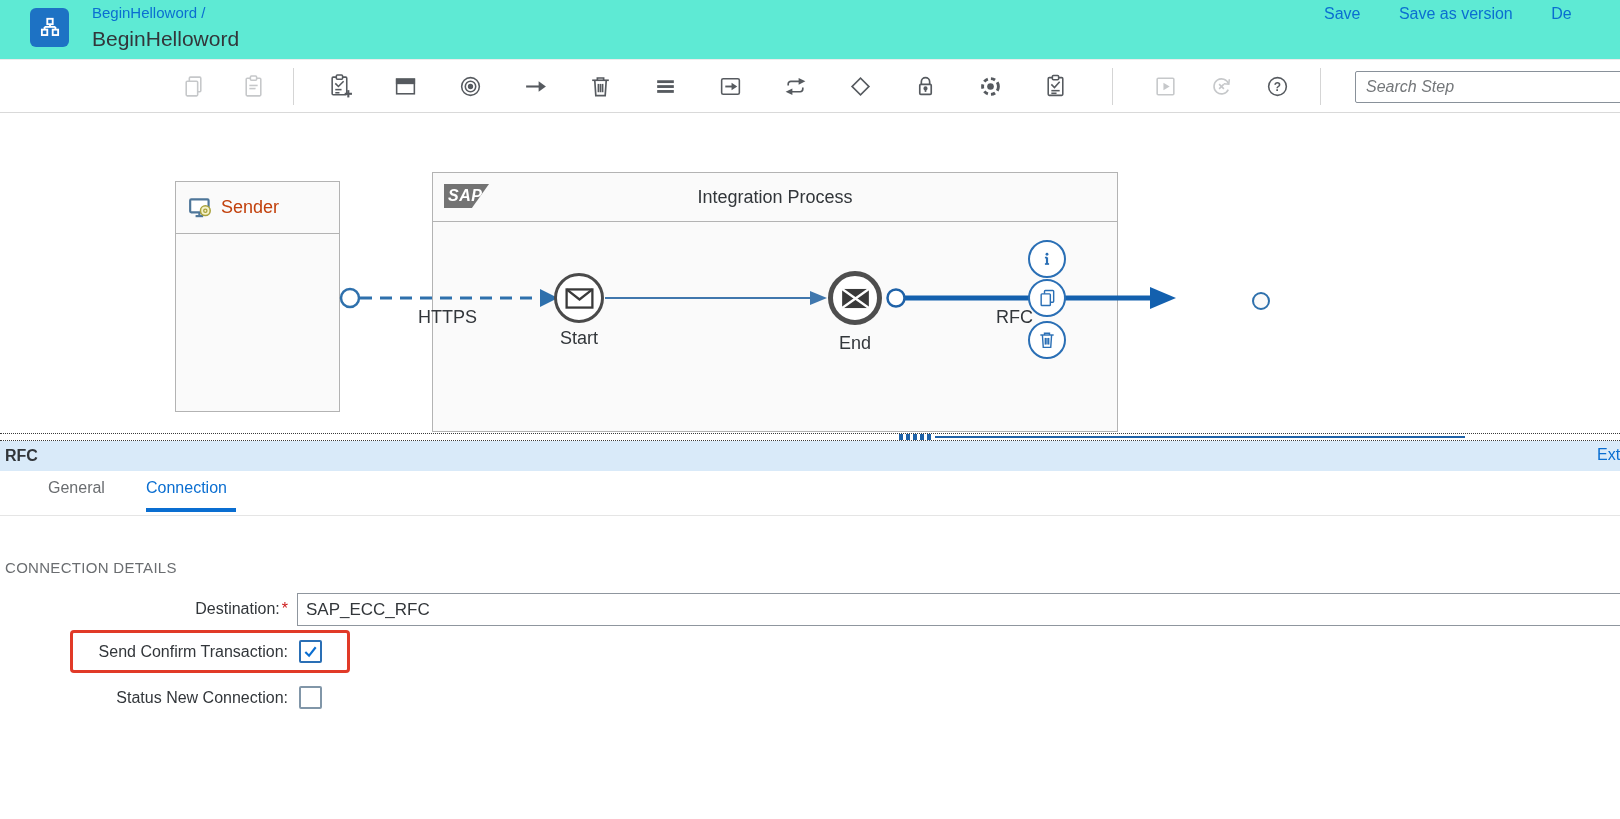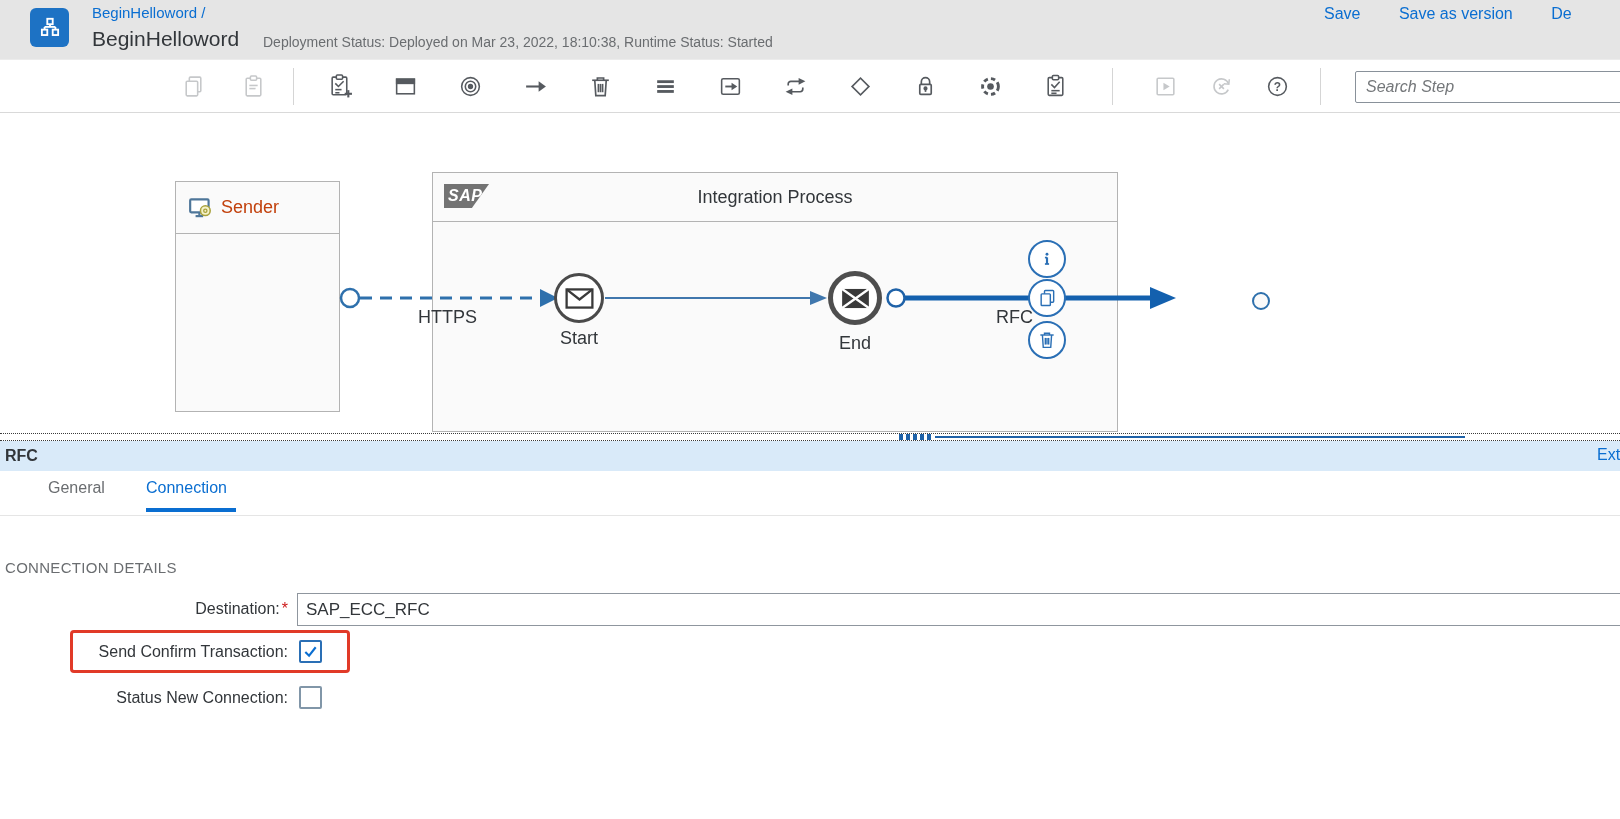--- a/index.html
+++ b/index.html
@@ -2,21 +2,21 @@
 <html><head>
 <meta charset="utf-8">
 <style>
   * { box-sizing: border-box; margin: 0; padding: 0; }
   body { background:#e8e8e8; }
   .screen{
     position:relative; width:1620px; height:819px; background:#fff;
     font-family:"Liberation Sans", sans-serif; overflow:hidden; color:#32363a;
   }
   
-  .topbar{ position:absolute; left:0; top:0; width:1620px; height:60px; background:#e5e5e5; border-bottom:1px solid #ececec;}
+  .topbar{ position:absolute; left:0; top:0; width:1620px; height:60px; background:#5eead4; border-bottom:1px solid #ececec;}
   .app-icon{ position:absolute; left:30px; top:8px; width:39px; height:39px; background:#1d72c4; border-radius:6px; display:flex; align-items:center; justify-content:center;}
   .breadcrumb{ position:absolute; left:92px; top:4px; font-size:15px; color:#0a6ed1; text-decoration:none; cursor:pointer;}
   .page-title{ position:absolute; left:92px; top:27px; font-size:21px; font-weight:400; color:#32363a;}
   .status-text{ position:absolute; left:263px; top:34px; font-size:14px; color:#6a6d70;}
   .top-actions{ position:absolute; right:0; top:5px; width:330px; height:24px; white-space:nowrap; overflow:hidden;}
   .top-actions a{ color:#0a6ed1; font-size:16px; text-decoration:none; margin-left:34px; cursor:pointer;margin-top:32px;}
   
   .toolbar{ position:absolute; left:0; top:60px; width:1620px; height:53px; background:#fff; border-bottom:1px solid #d9d9d9;}
   .tb-group{ position:absolute; top:0; height:53px; display:flex; align-items:center;}
   .tb-btn{ width:26px; height:26px; background:none; border:none; padding:0; color:#565a5f; cursor:pointer; display:flex; align-items:center; justify-content:center;}
@@ -77,21 +77,20 @@
         <line x1="12" y1="8.5" x2="12" y2="11"></line>
         <line x1="7" y1="11" x2="17" y2="11"></line>
         <line x1="7" y1="11" x2="7" y2="13.5"></line>
         <line x1="17" y1="11" x2="17" y2="13.5"></line>
         <rect x="4.5" y="13.5" width="5" height="5"></rect>
         <rect x="14.5" y="13.5" width="5" height="5"></rect>
       </svg>
     </div>
     <a class="breadcrumb">BeginHelloword /</a>
     <div class="page-title">BeginHelloword</div>
-    <div class="status-text">Deployment Status: Deployed on Mar 23, 2022, 18:10:38, Runtime Status: Started</div>
     <div class="top-actions">
       <a>Save</a>
       <a>Save as version</a>
       <a>De</a>
     </div>
   </div>
 
   <div class="toolbar">
     <div class="tb-group" style="left:180px; gap:34px;">
       <button class="tb-btn disabled">

